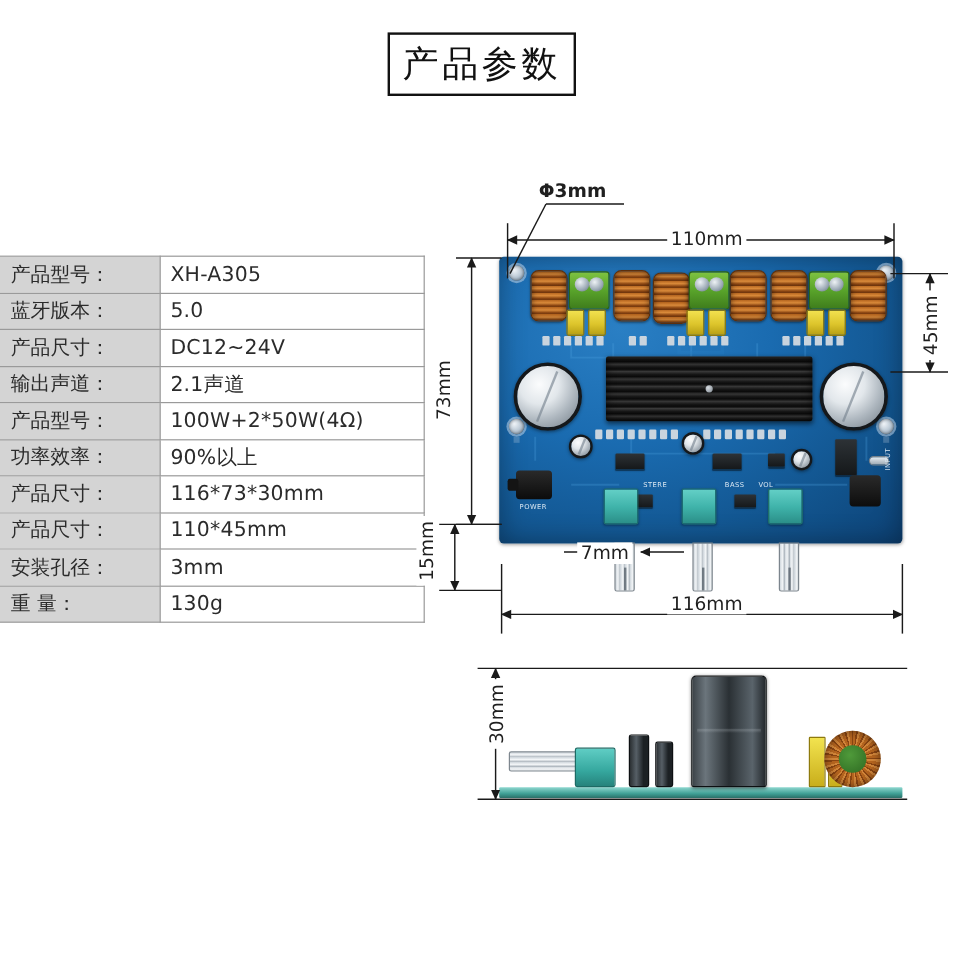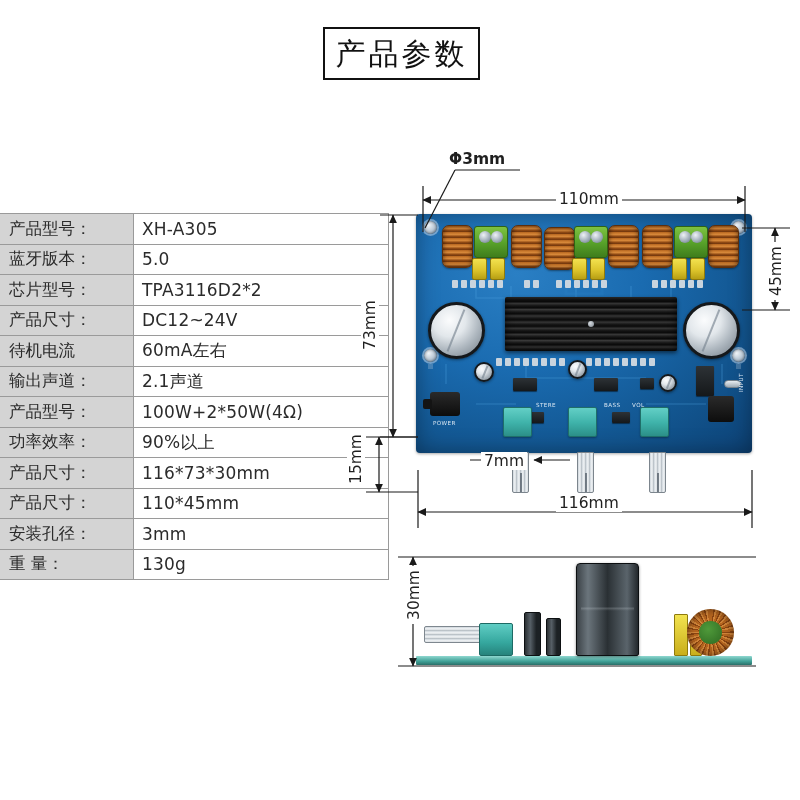--- a/index.html
+++ b/index.html
@@ -34,21 +34,21 @@
     letter-spacing: 3px;
     color: #111111;
     line-height: 1;
   }
 
   
   #spec-table {
     position: absolute;
     left: 0px;
     top: 213px;
-    width: 389px;
+    width: 354px;
     border-collapse: collapse;
     table-layout: fixed;
   }
   #spec-table tr { height: 30.5px; }
   #spec-table td {
     border: 1px solid #9a9a9a;
     padding: 0 0 0 9px;
     font-size: 16.5px;
     color: #2b2b2b;
     white-space: nowrap;
@@ -350,30 +350,22 @@
   <tbody>
     <tr>
       <td class="k">产品型号：</td>
       <td class="v">XH-A305</td>
     </tr>
     <tr>
       <td class="k">蓝牙版本：</td>
       <td class="v">5.0</td>
     </tr>
     <tr>
-      <td class="k">芯片型号：</td>
-      <td class="v">TPA3116D2*2</td>
-    </tr>
-    <tr>
       <td class="k">产品尺寸：</td>
       <td class="v">DC12~24V</td>
-    </tr>
-    <tr>
-      <td class="k">待机电流</td>
-      <td class="v">60mA左右</td>
     </tr>
     <tr>
       <td class="k">输出声道：</td>
       <td class="v">2.1声道</td>
     </tr>
     <tr>
       <td class="k">产品型号：</td>
       <td class="v">100W+2*50W(4Ω)</td>
     </tr>
     <tr>

